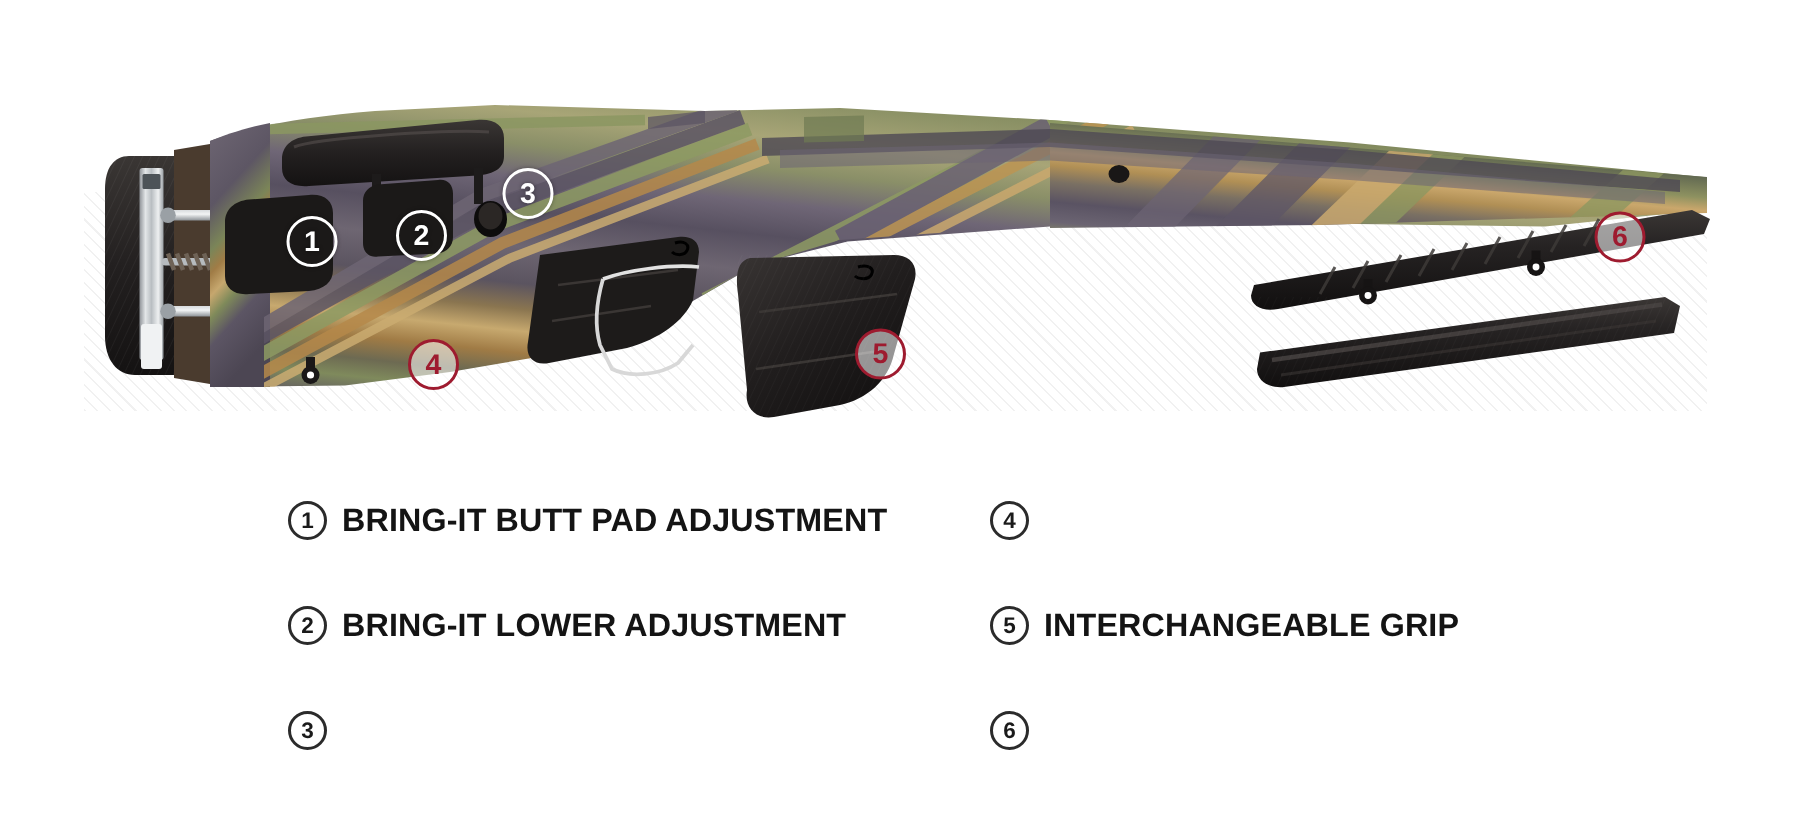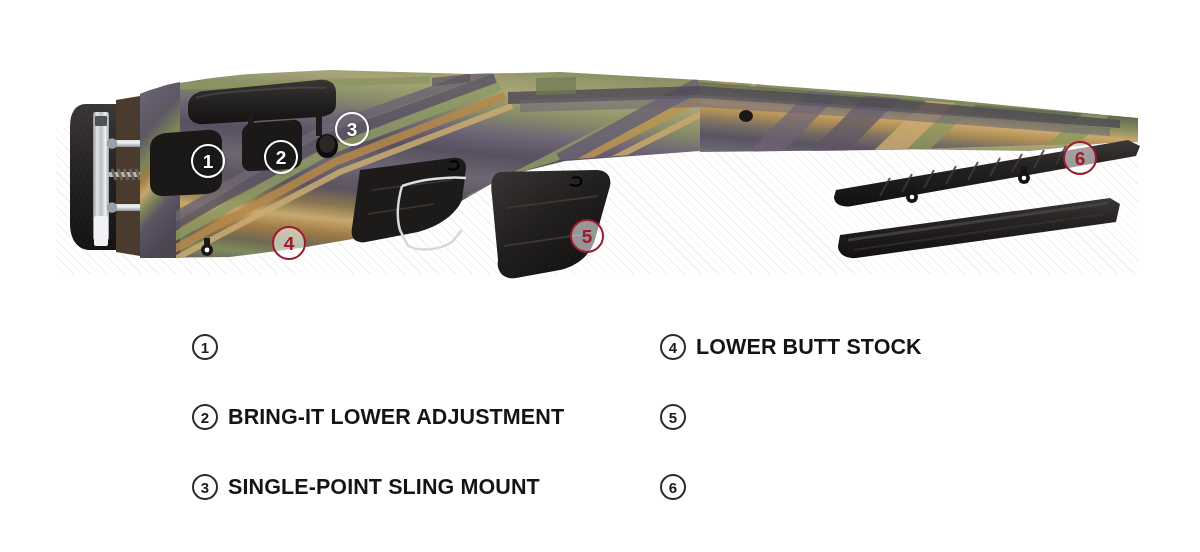--- a/index.html
+++ b/index.html
@@ -402,38 +402,38 @@
   </div>
   <div class="marker red" style="left:1063px; top:141px;">
     <span>6</span>
   </div>
 
   <div class="legend">
 
     <div class="legend-col left">
       <div class="legend-item">
         <span class="legend-badge">1</span>
+        <span class="legend-label">BRING-IT BUTT PAD ADJUSTMENT</span>
       </div>
       <div class="legend-item">
         <span class="legend-badge">2</span>
         <span class="legend-label">BRING-IT LOWER ADJUSTMENT</span>
       </div>
       <div class="legend-item">
         <span class="legend-badge">3</span>
-        <span class="legend-label">SINGLE-POINT SLING MOUNT</span>
       </div>
     </div>
 
     <div class="legend-col right">
       <div class="legend-item">
         <span class="legend-badge">4</span>
-        <span class="legend-label">LOWER BUTT STOCK</span>
       </div>
       <div class="legend-item">
         <span class="legend-badge">5</span>
+        <span class="legend-label">INTERCHANGEABLE GRIP</span>
       </div>
       <div class="legend-item">
         <span class="legend-badge">6</span>
       </div>
     </div>
 
   </div>
 
 </div>
 

